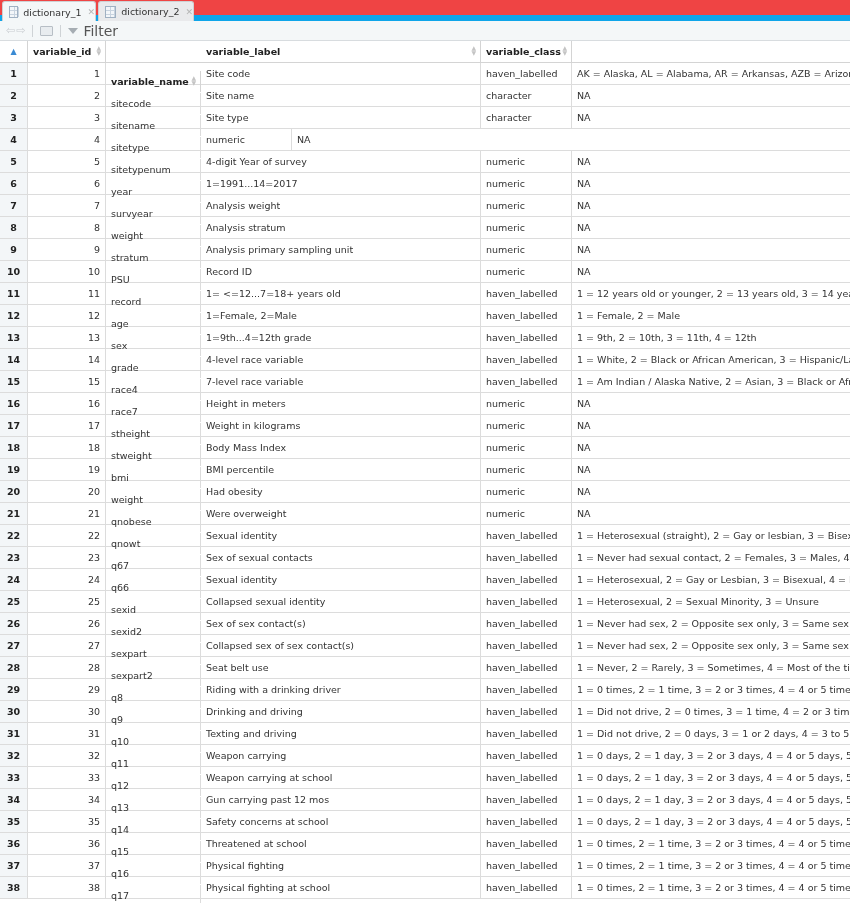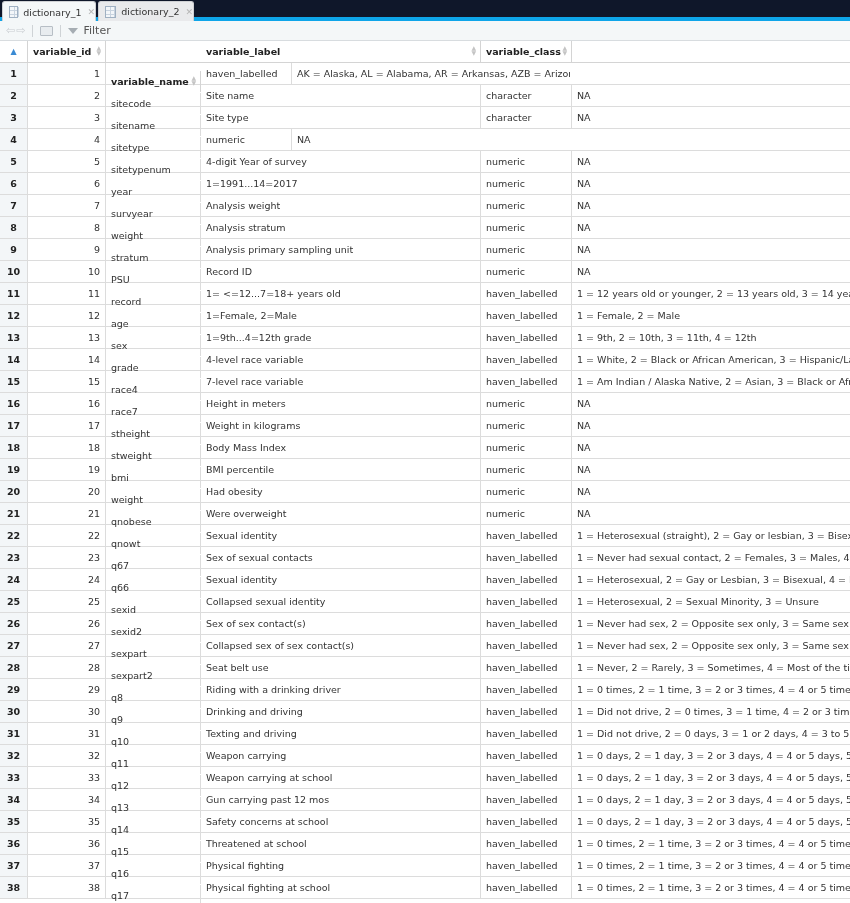--- a/index.html
+++ b/index.html
@@ -1,35 +1,35 @@
 <!DOCTYPE html>
 <html><head>
   <meta charset="utf-8">
   <style>
     * { box-sizing: border-box; margin: 0; padding: 0; }
     html, body { width: 850px; height: 903px; overflow: hidden; background: #ffffff; }
     body { font-family: "DejaVu Sans", "Liberation Sans", sans-serif; font-size: 9.5px; color: #333; }
 
-    .tabbar { position: absolute; left: 0; top: 0; width: 850px; height: 21px; background: #0f172a; border-bottom: 4px solid #0ea5e9; }
+    .tabbar { position: absolute; left: 0; top: 0; width: 850px; height: 21px; background: #ef4444; border-bottom: 6px solid #0ea5e9; }
     .tab { position: absolute; top: 1px; height: 20px; display: flex; align-items: center; padding-left: 6px; border: 1px solid #cfd1d4; border-bottom: none; border-radius: 3px 3px 0 0; background: #e9eaec; }
     .tab.active { background: #f4f7f8; height: 21px; }
     .tab-icon { width: 14px; height: 12px; border: 1px solid #9fb0c2; background:
         linear-gradient(#c8d3df,#c8d3df) 0 3px/100% 1px no-repeat,
         linear-gradient(#c8d3df,#c8d3df) 0 7px/100% 1px no-repeat,
         linear-gradient(#c8d3df,#c8d3df) 4px 0/1px 100% no-repeat,
         linear-gradient(#c8d3df,#c8d3df) 8px 0/1px 100% no-repeat,
         #f3f6f9; margin-right: 5px; }
     .tab-label { font-size: 9.5px; color: #333; }
     .tab-close { font-size: 9px; color: #b5b5b5; margin-left: 6px; }
 
     .toolbar { position: absolute; left: 0; top: 21px; width: 850px; height: 20px; background: #f4f7f8; border-bottom: 1px solid #d8dcdf; display: flex; align-items: center; }
     .tb-arrow { color: #c9cdd1; font-size: 11px; margin-left: 6px; }
     .tb-sep { width: 1px; height: 12px; background: #cfd3d6; margin: 0 7px; }
     .tb-popout { width: 13px; height: 10px; border: 1px solid #b7bec5; border-radius: 1px; background: #e8ecef; }
-    .tb-filter { display: flex; align-items: center; color: #555; font-size: 11px; }
+    .tb-filter { display: flex; align-items: center; color: #555; font-size: 14px; }
     .funnel { width: 0; height: 0; border-left: 5px solid transparent; border-right: 5px solid transparent; border-top: 6px solid #a6adb3; margin-right: 5px; position: relative; }
 
     .grid { position: absolute; left: 0; top: 41px; width: 850px; }
     .row { display: flex; height: 22px; border-bottom: 1px solid #dcdcdc; }
     .hdr { height: 22px; background: #ffffff; border-bottom: 1px solid #d4d4d4; }
     .cell { height: 100%; border-right: 1px solid #dcdcdc; padding: 0 5px; display: flex; align-items: center; white-space: nowrap; overflow: hidden; }
     .hdr .cell { font-weight: bold; color: #222; position: relative; border-right: 1px solid #d4d4d4; }
     .c0 { width: 28px; justify-content: center; font-weight: bold; background: #f3f6f8; color: #222; }
     .c1 { width: 78px; justify-content: flex-end; }
     .c2 { width: 95px; margin-top: 30px; }
@@ -91,20 +91,21 @@
     <div class="cell c4">
       <span>variable_class</span>
       <span class="sort">▲<br>▼</span>
     </div>
   </div>
   <div id="rows">
       <div class="row">
         <div class="cell c0">1</div>
         <div class="cell c1">1</div>
         <div class="cell c2">sitecode</div>
+        <div class="cell c3">Site code</div>
         <div class="cell c4">haven_labelled</div>
         <div class="cell c5">AK = Alaska, AL = Alabama, AR = Arkansas, AZB = Arizona, ...</div>
       </div>
       <div class="row">
         <div class="cell c0">2</div>
         <div class="cell c1">2</div>
         <div class="cell c2">sitename</div>
         <div class="cell c3">Site name</div>
         <div class="cell c4">character</div>
         <div class="cell c5 na">NA</div>

